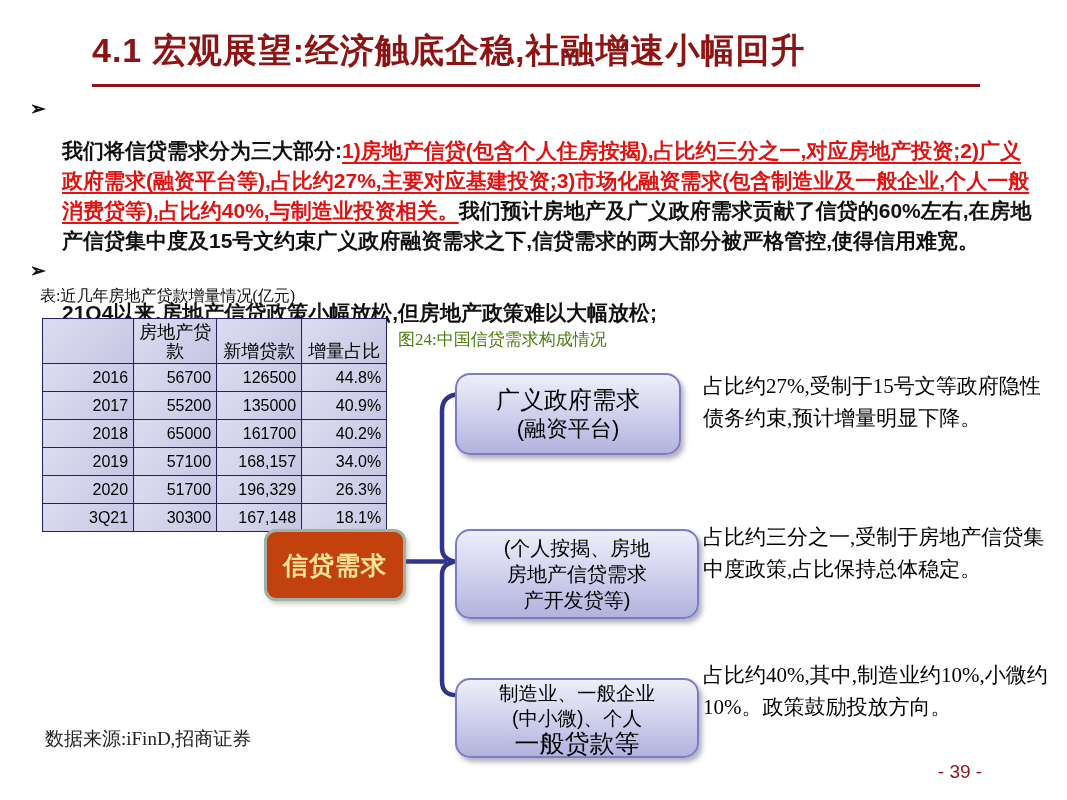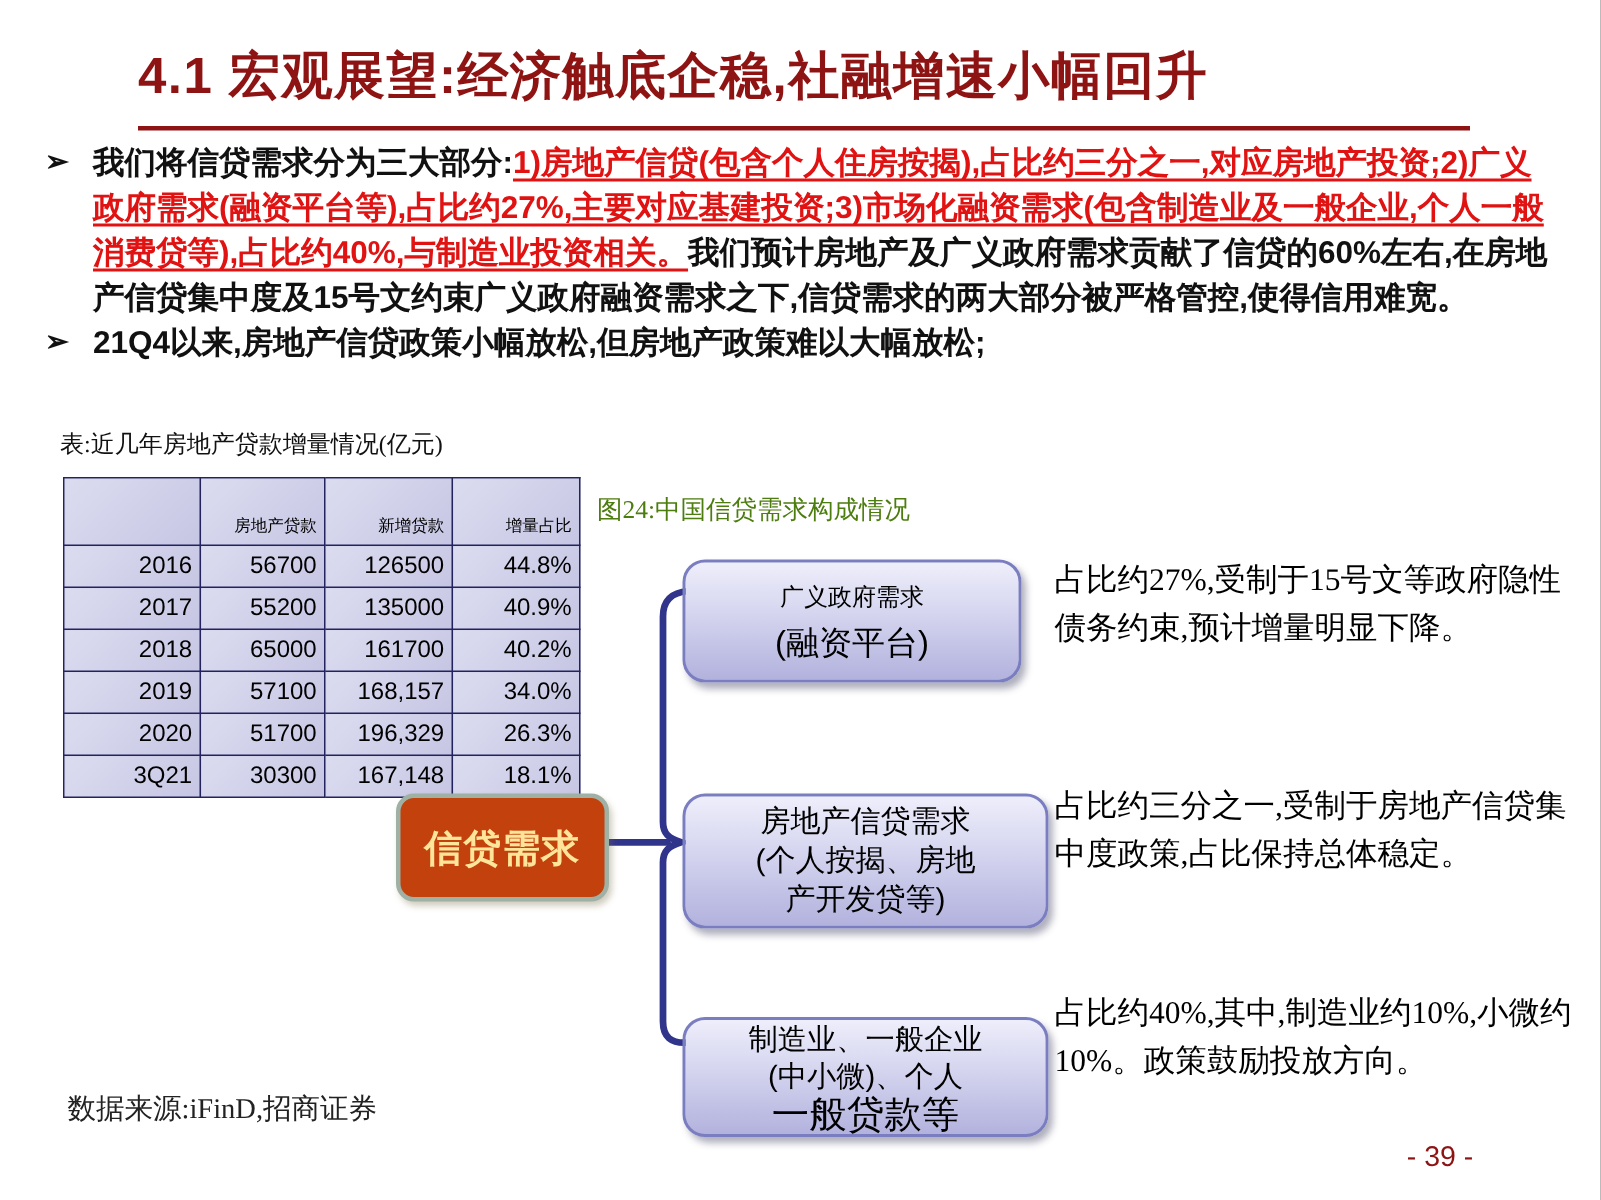--- a/index.html
+++ b/index.html
@@ -10,31 +10,31 @@
   
   .title{
     position:absolute;left:92px;top:28px;width:888px;
     font-size:34px;font-weight:bold;color:#8e1414;letter-spacing:1px;
     border-bottom:3px solid #8e1414;padding-bottom:10px;white-space:nowrap;
   }
   
   .bullets{position:absolute;left:30px;top:94px;width:1008px;}
   .bullet{display:flex;align-items:flex-start;}
   .bullet .marker{width:32px;flex:0 0 32px;font-size:19px;color:#111;font-weight:bold;line-height:30px;}
-  .bullet .btext{flex:1;font-size:21px;font-weight:bold;color:#111;line-height:30px;text-align:left;}
+  .bullet .btext{flex:1;font-size:21px;font-weight:bold;color:#111;line-height:30px;text-align:left;margin-top:42px;}
   .btext .red{color:#e01212;text-decoration:underline;text-underline-offset:4px;}
   
   .tbl-caption{position:absolute;left:40px;top:286px;font-size:16px;color:#111;font-family:"Liberation Serif",serif;}
   table.loan{position:absolute;left:42px;top:318px;border-collapse:collapse;font-size:16px;color:#000;}
   table.loan th, table.loan td{
     border:1px solid #23235e;
     background:linear-gradient(135deg,#dcdcf0 0%,#c6c6e4 100%);
     padding:2px 5px;
   }
-  table.loan th{font-weight:normal;text-align:right;vertical-align:bottom;font-size:11px;height:40px;line-height:19px;margin-top:26px;}
+  table.loan th{font-weight:normal;text-align:center;vertical-align:bottom;font-size:18px;height:40px;line-height:19px;margin-top:26px;}
   table.loan td{height:23px;text-align:right;}
   table.loan .c0{width:68px;} table.loan .c1{width:72px;} table.loan .c2{width:74px;} table.loan .c3{width:74px;}
   table.loan tr.last td:first-child{text-align:left;padding-left:46px;}
   
   .fig-caption{position:absolute;left:398px;top:328px;font-size:17px;color:#4d7c0f;font-family:"Liberation Serif",serif;}
   .node{
     position:absolute;border:2px solid #7a7ec0;border-radius:15px;
     background:linear-gradient(180deg,#eeeefb 0%,#d4d4ef 45%,#b2b2de 100%);
     box-shadow:3px 4px 5px rgba(80,80,110,0.45);
     display:flex;flex-direction:column;justify-content:center;align-items:center;
@@ -129,27 +129,27 @@
   <div class="fig-caption">图24:中国信贷需求构成情况</div>
 
   <svg class="brace-svg" viewBox="0 0 1067 800">
     <path d="M 400 561.5 L 445 561.5" fill="none" stroke="#31348b" stroke-width="4.5" stroke-linecap="round"></path>
     <path d="M 459 394 C 447 395 442 401 442 411 L 442 548 C 442 556 446 559 454 561.5 C 446 564 442 567 442 575 L 442 681 C 442 691 447 696 459 695" fill="none" stroke="#31348b" stroke-width="4.5" stroke-linecap="round"></path>
   </svg>
 
   <div class="root">信贷需求</div>
 
   <div class="node" style="left:455px;top:373px;width:222px;height:78px;">
-    <div class="nline" style="font-size:16px;line-height:29px;font-family:Liberation Mono, monospace;">广义政府需求</div>
+    <div class="nline" style="font-size:24px;line-height:29px;">广义政府需求</div>
     <div class="nline" style="font-size:22px;line-height:29px;">(融资平台)</div>
   </div>
 
   <div class="node" style="left:455px;top:529px;width:240px;height:86px;">
+    <div class="nline">(个人按揭、房地</div>
     <div class="nline">房地产信贷需求</div>
-    <div class="nline">(个人按揭、房地</div>
     <div class="nline">产开发贷等)</div>
   </div>
 
   <div class="node" style="left:455px;top:678px;width:240px;height:76px;">
     <div class="nline" style="line-height:25px;font-size:19.5px;">制造业、一般企业</div>
     <div class="nline" style="line-height:25px;font-size:19.5px;">(中小微)、个人</div>
     <div class="nline" style="line-height:25px;font-size:25px;">一般贷款等</div>
   </div>
 
   <div class="desc desc1">占比约27%,受制于15号文等政府隐性债务约束,预计增量明显下降。</div>

